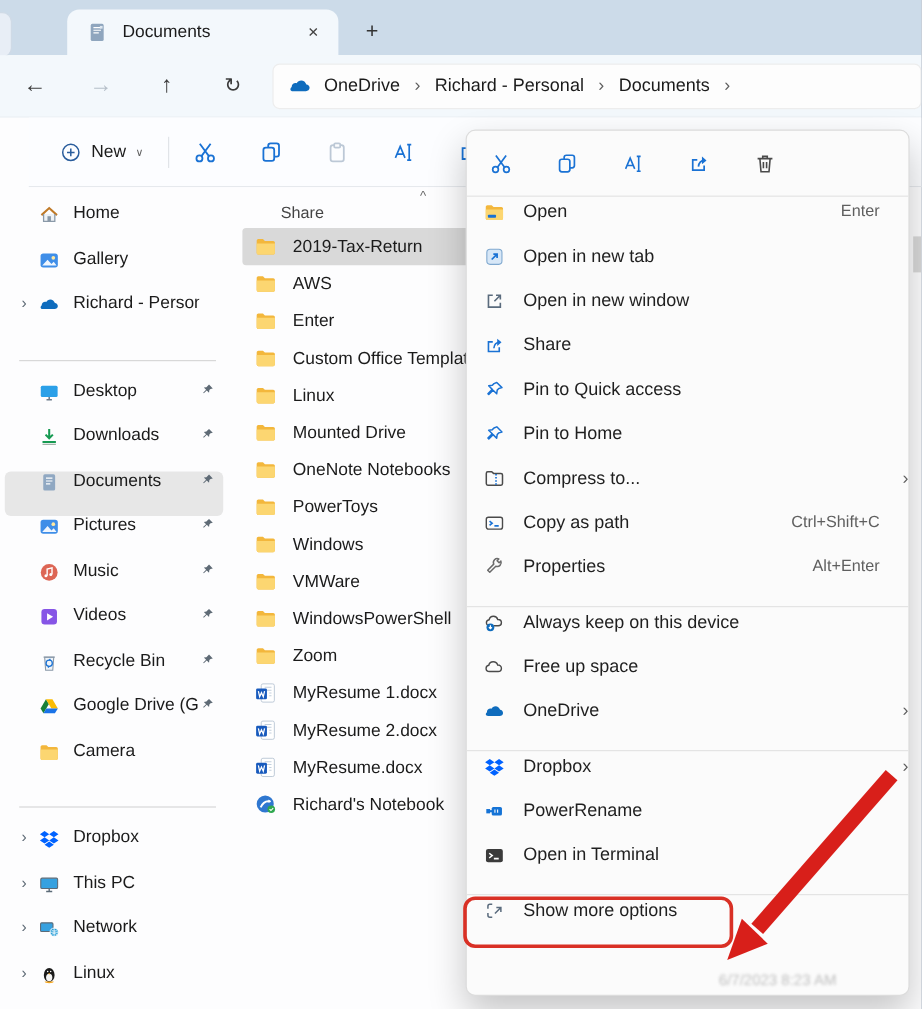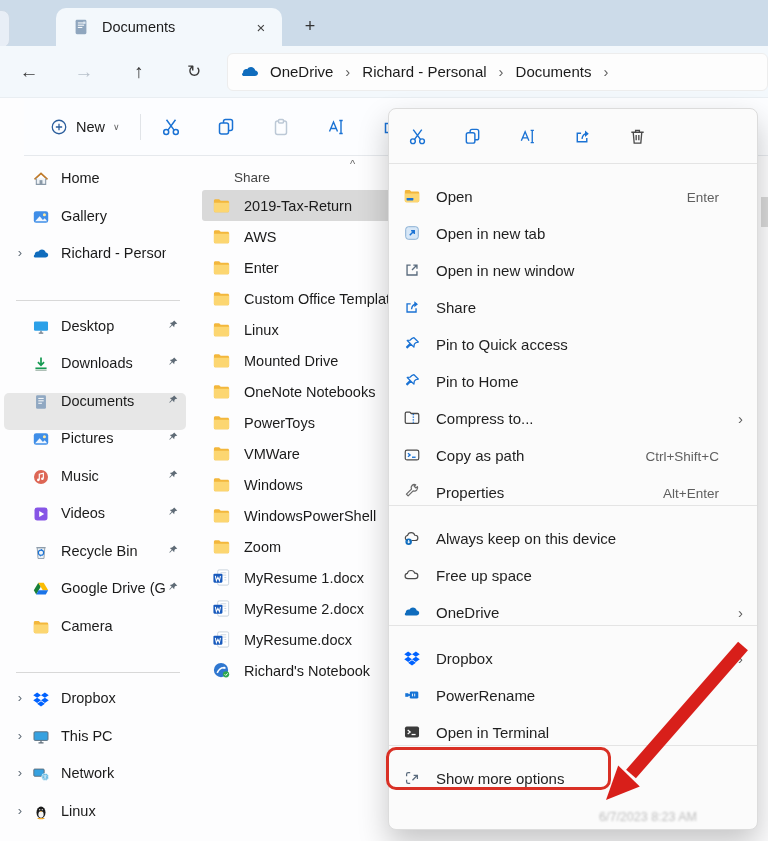--- a/index.html
+++ b/index.html
@@ -68,21 +68,21 @@
   .rsel{position:absolute;left:761px;top:197px;width:7px;height:30px;background:#d9d9d9;z-index:4;}
   .rfrag{display:block;height:38px;line-height:38px;font-size:11.5px;color:#8f8f8f;overflow:hidden;}
   
   .cmenu{position:absolute;left:388px;top:108px;width:370px;height:722px;background:#fbfbfb;
          border:1px solid #dcdcdc;border-radius:8px;box-shadow:0 14px 30px rgba(0,0,0,.22);
          z-index:40;box-sizing:border-box;padding:4px 0;}
   .quick-row{height:46px;display:flex;align-items:center;padding-left:14px;gap:27px;}
   .qbtn{width:28px;height:28px;display:flex;align-items:center;justify-content:center;border-radius:4px;}
   .qbtn .icon{width:19px;height:19px;display:inline-flex;}
   .menu-sep{height:1px;background:#e4e4e4;margin:4px 0;}
-  .mrow{height:37px;display:flex;align-items:flex-end;padding:0 14px 0 14px;box-sizing:border-box;
+  .mrow{height:37px;display:flex;align-items:flex-start;padding:0 0 0 14px;box-sizing:border-box;
         position:relative;}
   .micon{width:18px;height:18px;display:inline-flex;flex:none;}
   .mlabel{font-size:15px;color:#1f1f1f;margin-left:15px;white-space:nowrap;}
   .mshort{margin-left:auto;margin-right:6px;font-size:13.5px;color:#5f5f5f;}
   .mchev{width:18px;text-align:right;color:#5f5f5f;font-size:15px;flex:none;}
   .mrow.highlighted::after{content:'';position:absolute;left:-3px;right:146px;top:-3px;bottom:-3px;
         border:3px solid #d93025;border-radius:10px;pointer-events:none;}
   
   .arrow-svg{position:absolute;left:0;top:0;width:768px;height:841px;z-index:60;pointer-events:none;}
   .date-fragment{position:absolute;left:599px;top:810px;width:150px;font-size:12.5px;color:#8b8b8b;
@@ -538,30 +538,30 @@
             </span>
             <span class="lbl">PowerToys</span>
           </div>
           <div class="frow">
             <span class="icon">
               <svg viewBox="0 0 20 20" width="100%" height="100%">
                 <path d="M2 5c0-.9.7-1.6 1.5-1.6h4l1.7 1.7h7.3c.8 0 1.5.7 1.5 1.6v8.7c0 .9-.7 1.6-1.5 1.6h-13C2.7 17 2 16.3 2 15.4z" fill="#f3b73c"></path>
                 <path d="M2 7.2h16v8.2c0 .9-.7 1.6-1.5 1.6h-13C2.7 17 2 16.3 2 15.4z" fill="#fcd671"></path>
               </svg>
             </span>
+            <span class="lbl">Windows</span>
+          </div>
+          <div class="frow">
+            <span class="icon">
+              <svg viewBox="0 0 20 20" width="100%" height="100%">
+                <path d="M2 5c0-.9.7-1.6 1.5-1.6h4l1.7 1.7h7.3c.8 0 1.5.7 1.5 1.6v8.7c0 .9-.7 1.6-1.5 1.6h-13C2.7 17 2 16.3 2 15.4z" fill="#f3b73c"></path>
+                <path d="M2 7.2h16v8.2c0 .9-.7 1.6-1.5 1.6h-13C2.7 17 2 16.3 2 15.4z" fill="#fcd671"></path>
+              </svg>
+            </span>
             <span class="lbl">VMWare</span>
-          </div>
-          <div class="frow">
-            <span class="icon">
-              <svg viewBox="0 0 20 20" width="100%" height="100%">
-                <path d="M2 5c0-.9.7-1.6 1.5-1.6h4l1.7 1.7h7.3c.8 0 1.5.7 1.5 1.6v8.7c0 .9-.7 1.6-1.5 1.6h-13C2.7 17 2 16.3 2 15.4z" fill="#f3b73c"></path>
-                <path d="M2 7.2h16v8.2c0 .9-.7 1.6-1.5 1.6h-13C2.7 17 2 16.3 2 15.4z" fill="#fcd671"></path>
-              </svg>
-            </span>
-            <span class="lbl">Windows</span>
           </div>
           <div class="frow">
             <span class="icon">
               <svg viewBox="0 0 20 20" width="100%" height="100%">
                 <path d="M2 5c0-.9.7-1.6 1.5-1.6h4l1.7 1.7h7.3c.8 0 1.5.7 1.5 1.6v8.7c0 .9-.7 1.6-1.5 1.6h-13C2.7 17 2 16.3 2 15.4z" fill="#f3b73c"></path>
                 <path d="M2 7.2h16v8.2c0 .9-.7 1.6-1.5 1.6h-13C2.7 17 2 16.3 2 15.4z" fill="#fcd671"></path>
               </svg>
             </span>
             <span class="lbl">WindowsPowerShell</span>
           </div>

